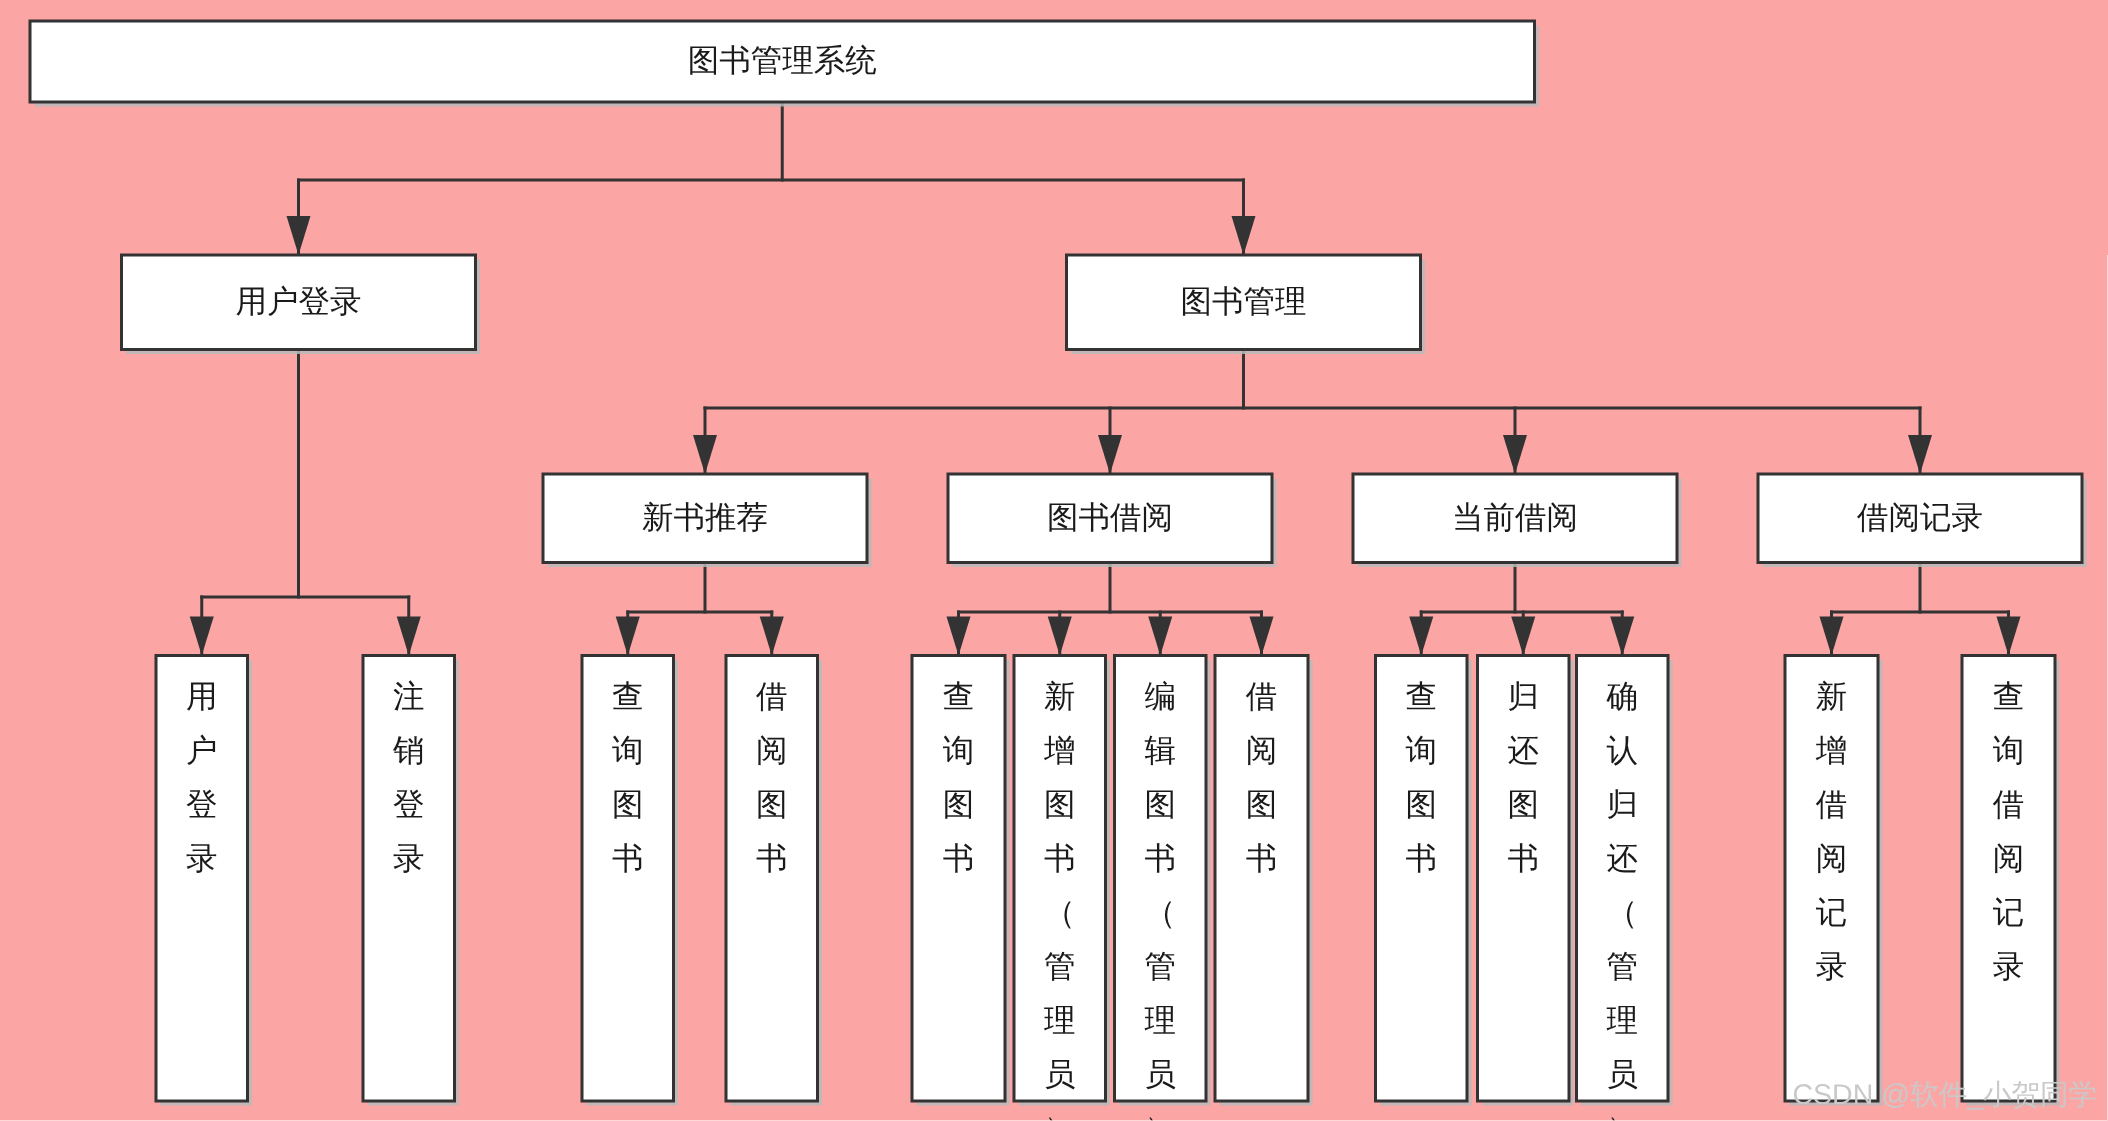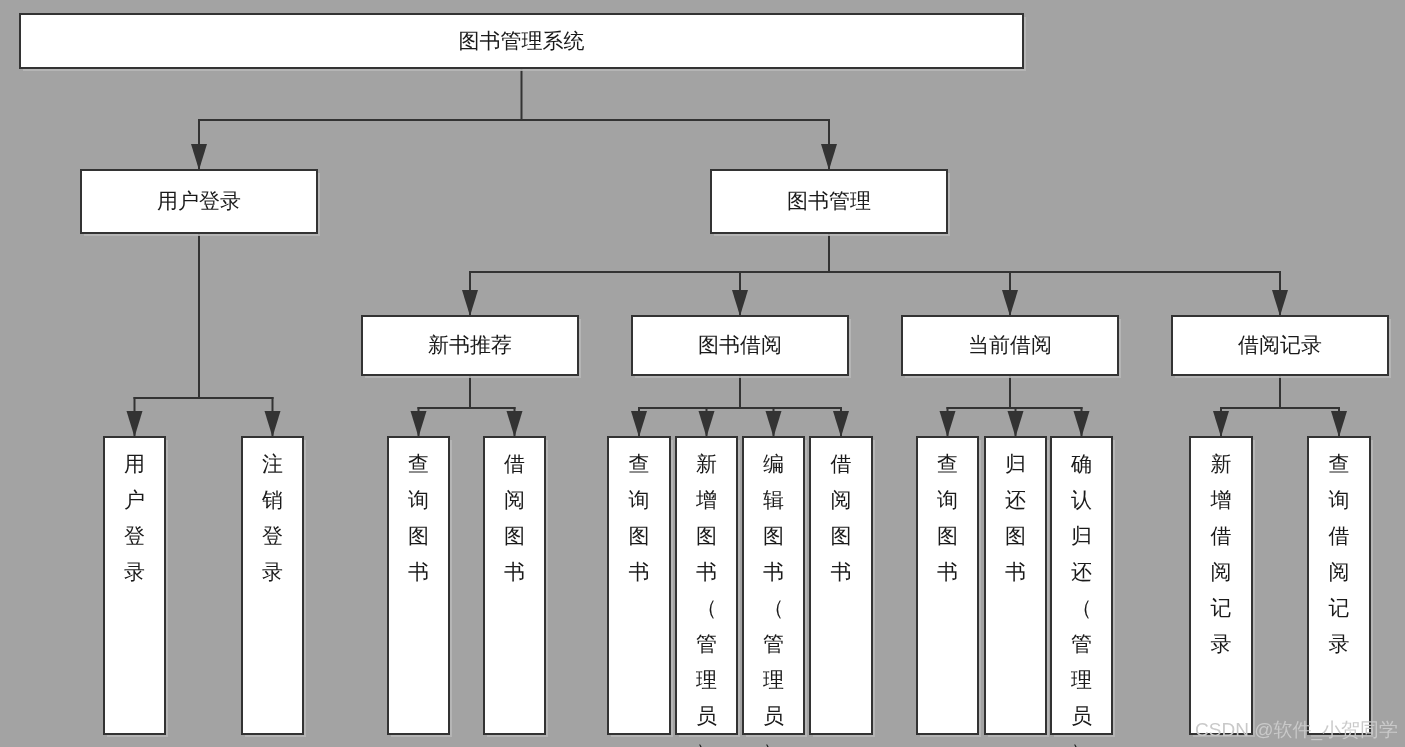--- a/index.html
+++ b/index.html
@@ -8,21 +8,21 @@
     padding: 0;
     background: #ffffff;
   }
   body {
     font-family: "Liberation Sans", "DejaVu Sans", sans-serif;
   }
   #diagram-root {
     position: relative;
     width: 1405px;
     height: 747px;
-    background: #a3a3a3;
+    background: #fca5a5;
     overflow: hidden;
   }
   svg#flowchart {
     position: absolute;
     left: 0;
     top: 0;
     width: 1405px;
     height: 747px;
     display: block;
   }

